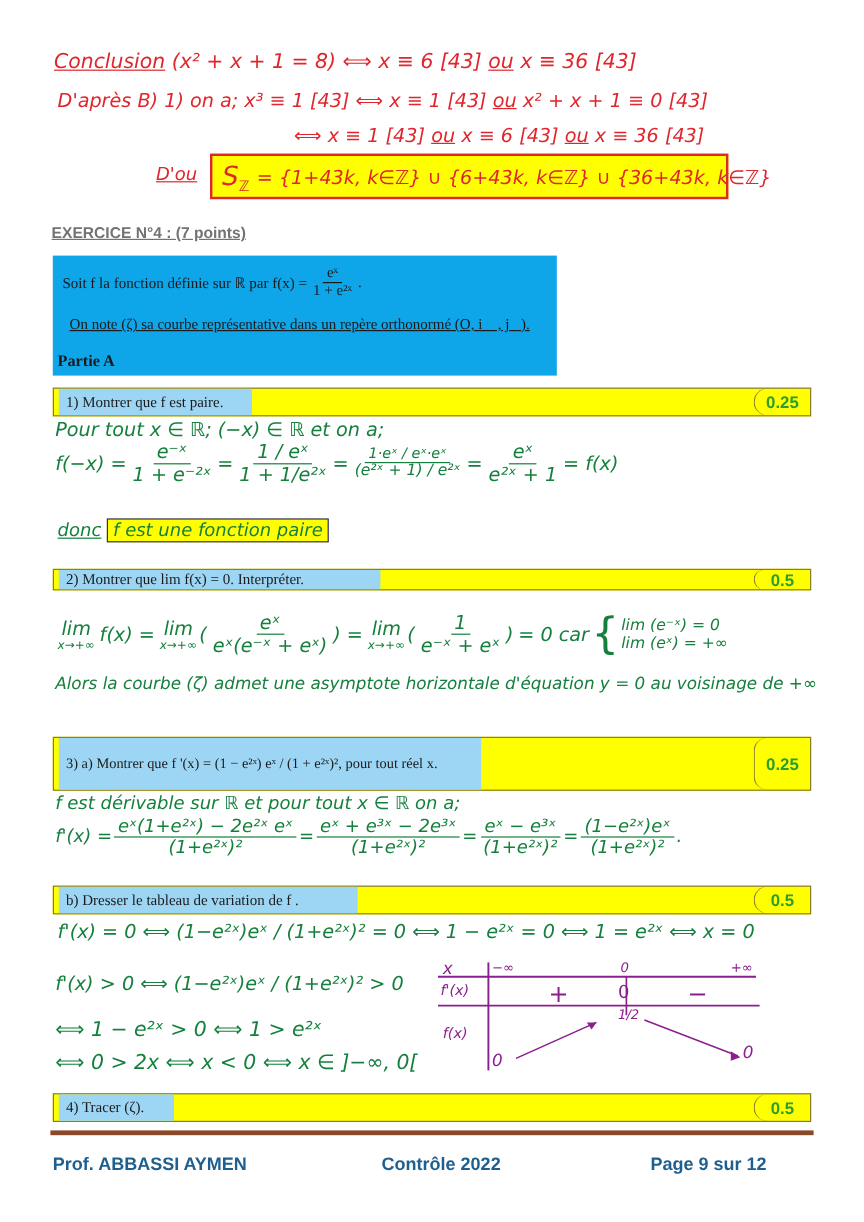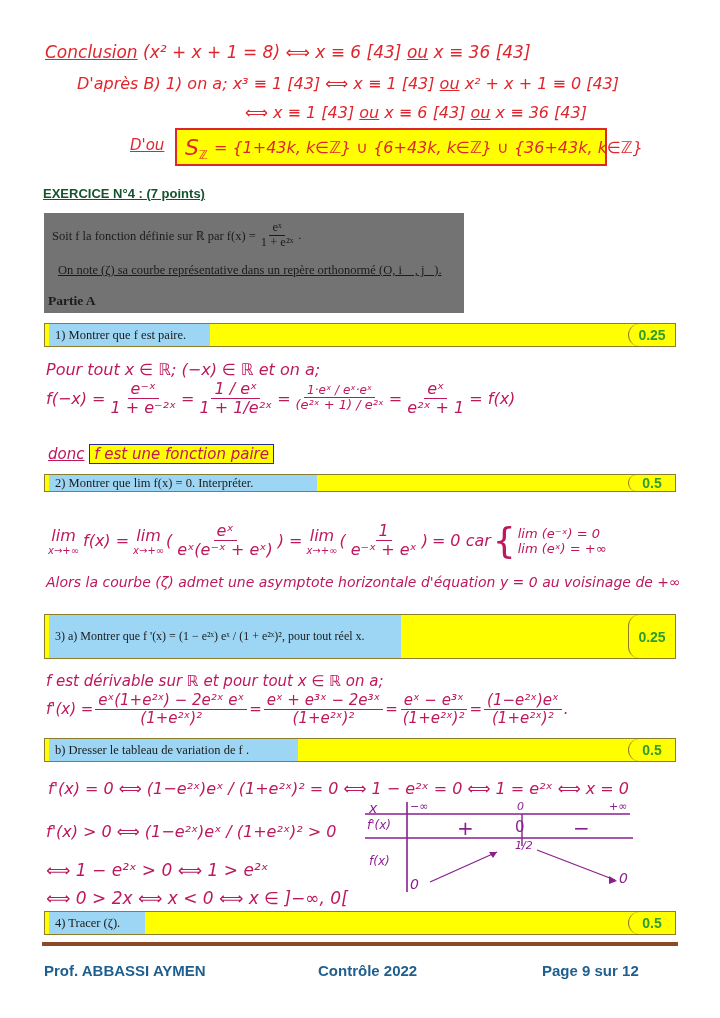--- a/index.html
+++ b/index.html
@@ -1,26 +1,26 @@
 <!DOCTYPE html>
 <html><head>
 <meta charset="utf-8">
 <style>
   html, body { margin:0; padding:0; background:#ffffff; }
   body { width:720px; height:1018px; position:relative; overflow:hidden; font-family:"Liberation Serif", serif; }
   .hand { position:absolute; font-family:"DejaVu Sans", sans-serif; font-style:italic; white-space:nowrap; }
   .red { color:#e0262d; }
-  .blue { color:#be185d;margin-top:12px; }
+  .blue { color:#15803d; }
   .purple { color:#8a1f8f; }
   .u { text-decoration:underline; }
   .frac { display:inline-flex; flex-direction:column; align-items:center; vertical-align:middle; margin:0 2px; }
   .frac .n { border-bottom:1.5px solid currentColor; padding:0 3px; line-height:1.1; }
   .frac .d { padding:0 3px; line-height:1.1; }
-  .heading { position:absolute; left:43px; top:186px; font-family:"Liberation Sans", sans-serif; font-weight:bold; font-size:13px; text-decoration:underline; color:#14532d; }
-  .intro { position:absolute; left:44px; top:213px; width:420px; height:100px; background:#737373; font-family:"Liberation Serif", serif; font-size:12.5px; color:#1b1b1b; }
+  .heading { position:absolute; left:43px; top:186px; font-family:"Liberation Sans", sans-serif; font-weight:bold; font-size:13px; text-decoration:underline; color:#737373; }
+  .intro { position:absolute; left:44px; top:213px; width:420px; height:100px; background:#0ea5e9; font-family:"Liberation Serif", serif; font-size:12.5px; color:#1b1b1b; }
   .intro .l1 { position:absolute; left:8px; top:8px; display:flex; align-items:center; }
   .intro .l2 { position:absolute; left:14px; top:50px;text-decoration:underline; }
   .intro .l3 { position:absolute; left:4px; top:80px; font-weight:bold; font-size:13.5px; }
   .qbar { position:absolute; left:44px; width:632px; background:#ffff00; border:1px solid #8c7d2a; box-sizing:border-box; display:flex; }
   .qbar .q { background:#9dd6f4; margin-left:4px; padding-left:6px; display:flex; align-items:center; font-family:"Liberation Serif", serif; font-size:12.5px; color:#1b1b1b; }
   .qbar .fill { flex:1; }
   .qbar .pts { width:46px; border-left:1px solid #8c7d2a; display:flex; align-items:center; justify-content:center; font-family:"Liberation Sans", sans-serif; font-weight:bold; font-size:14px; color:#2e9d2e;border-radius:11px; }
   .ybox { background:#ffff00; border:1.5px solid #2b2a9c; padding:0 4px; }
   .soluce { position:absolute; left:175px; top:128px; width:432px; height:38px; background:#ffff00; border:2px solid #e0262d; box-sizing:border-box; display:flex; align-items:center; padding-left:8px; font-family:"DejaVu Sans", sans-serif; font-style:italic; color:#e0262d; font-size:16px; white-space:nowrap; }
   .rule { position:absolute; left:42px; top:942px; width:636px; height:4px; background:#8a4a2a; }
@@ -31,21 +31,21 @@
 
 <div>
   <div class="hand red" style="left:45px;top:42px;font-size:17px;">
     <span class="u">Conclusion</span>
     <span>(x² + x + 1 = 8)</span>
     <span>⟺</span>
     <span>x ≡ 6 [43]</span>
     <span class="u">ou</span>
     <span>x ≡ 36 [43]</span>
   </div>
-  <div class="hand red" style="left:48px;top:74px;font-size:16px;margin-left:29px;">
+  <div class="hand red" style="left:48px;top:74px;font-size:16px;">
     <span>D'après B) 1) on a;</span>
     <span>x³ ≡ 1 [43]</span>
     <span>⟺</span>
     <span>x ≡ 1 [43]</span>
     <span class="u">ou</span>
     <span>x² + x + 1 ≡ 0 [43]</span>
   </div>
   <div class="hand red" style="left:245px;top:103px;font-size:16px;">
     <span>⟺</span>
     <span>x ≡ 1 [43]</span>

